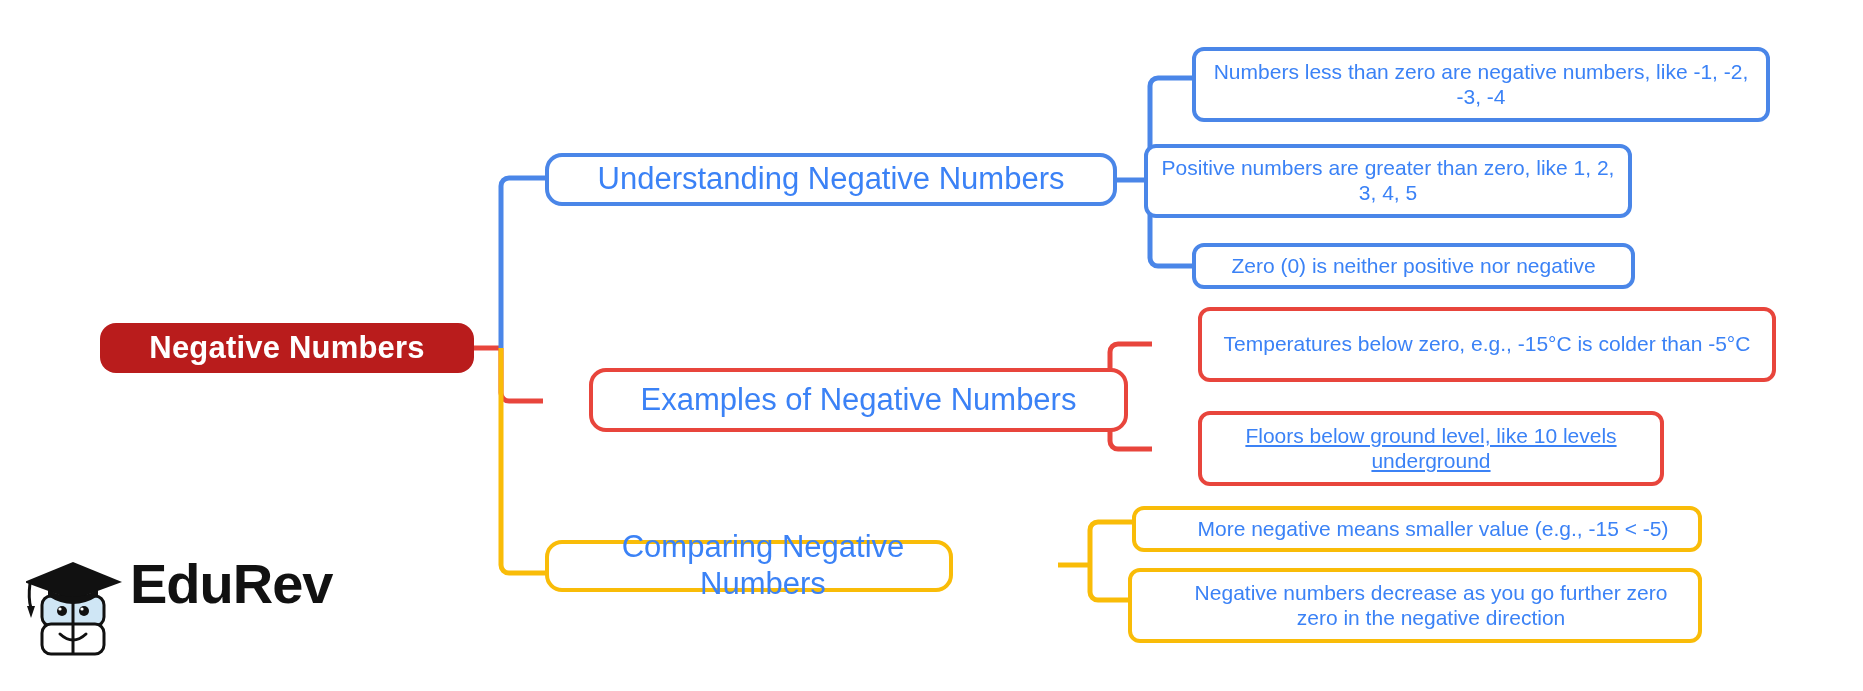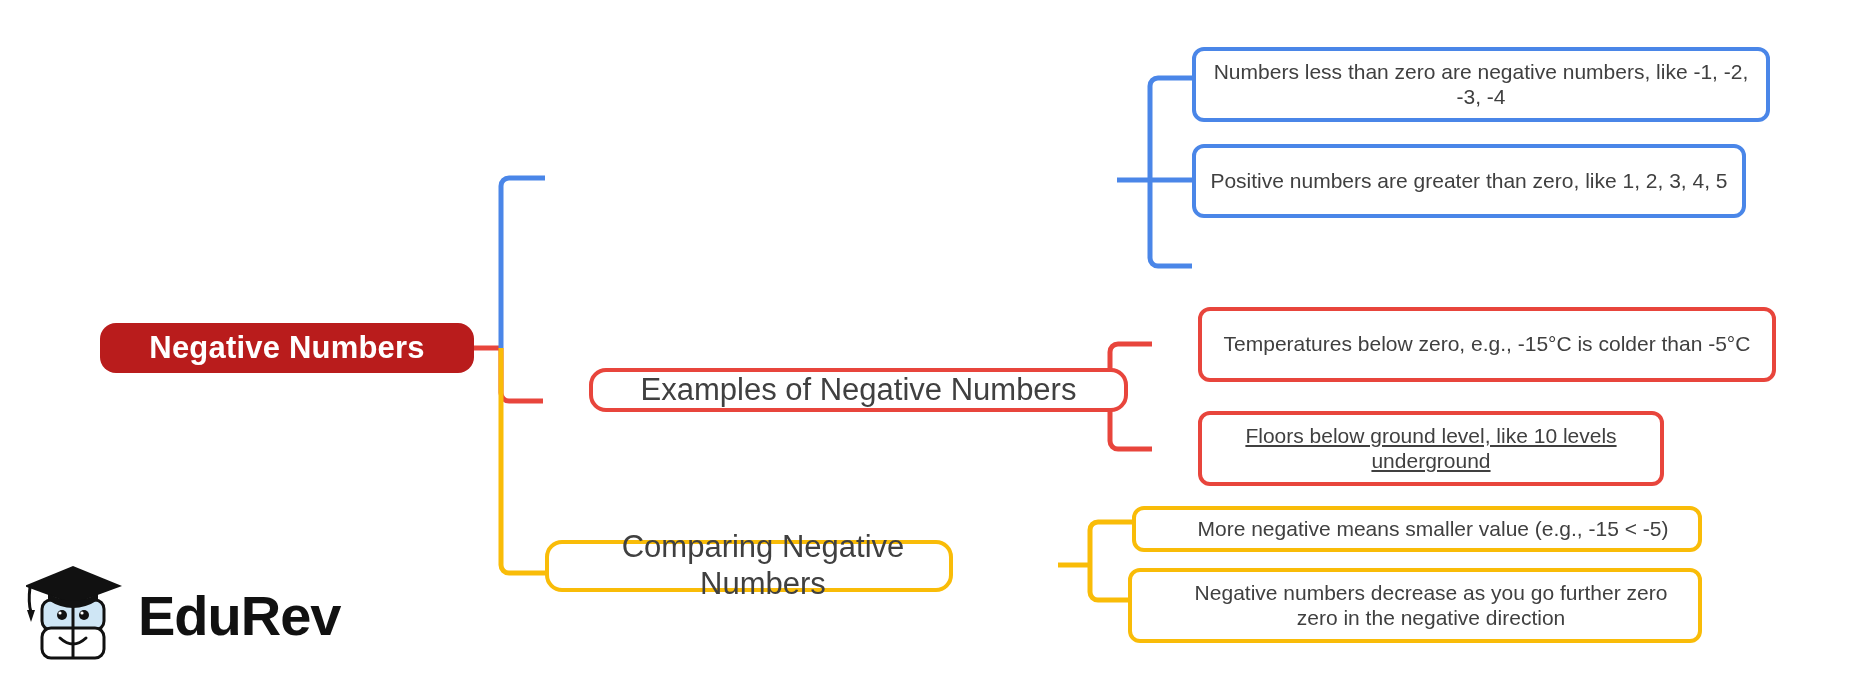--- a/index.html
+++ b/index.html
@@ -29,21 +29,21 @@
   }
 
   .node {
     position: absolute;
     box-sizing: border-box;
     display: flex;
     align-items: center;
     justify-content: center;
     text-align: center;
     background: #ffffff;
-    color: #404040;
+    color: #3b82f6;
     line-height: 1.18;
   }
 
   
   .root-node {
     background: #b91c1c;
     color: #ffffff;
     font-weight: bold;
     border-radius: 16px;
     border: none;
@@ -75,22 +75,20 @@
   .amber { border-color: #f9bc08; padding-left: 44px; }
 
   
   #logo {
     position: absolute;
     left: 26px;
     top: 556px;
     width: 300px;
     height: 120px;
     display: flex;
-    align-items: center;
-    gap: 8px;
   }
   #logo-mark { width: 104px; height: 112px; flex: 0 0 auto; }
   #logo-text {
     font-size: 56px;
     font-weight: bold;
     color: #111111;
     letter-spacing: -1px;
     line-height: 1;
   }
 </style>
@@ -120,31 +118,37 @@
 
     <path d="M1058,565 H1090" stroke="#f9bc08" stroke-width="5" fill="none"></path>
     <path d="M1090,565 V530 a8,8 0 0 1 8,-8 H1132" stroke="#f9bc08" stroke-width="5" fill="none"></path>
     <path d="M1090,565 V592 a8,8 0 0 0 8,8 H1128" stroke="#f9bc08" stroke-width="5" fill="none"></path>
   </svg>
 
   <div class="node root-node" style="left:100px; top:323px; width:374px; height:50px;">
     <span>Negative Numbers</span>
   </div>
 
+  <div class="node branch-node blue" style="left:545px; top:153px; width:572px; height:53px;">
+    <span>Understanding Negative Numbers</span>
+  </div>
 
   <div class="node leaf-node blue" style="left:1192px; top:47px; width:578px; height:75px;">
     <span>Numbers less than zero are negative numbers, like -1, -2, -3, -4</span>
   </div>
 
-  <div class="node leaf-node blue" style="left:1192px; top:144px; width:554px; height:74px;text-align:right;">
+  <div class="node leaf-node blue" style="left:1144px; top:144px; width:488px; height:74px;">
     <span>Positive numbers are greater than zero, like 1, 2, 3, 4, 5</span>
   </div>
 
+  <div class="node leaf-node blue" style="left:1192px; top:243px; width:443px; height:46px;">
+    <span>Zero (0) is neither positive nor negative</span>
+  </div>
 
-  <div class="node branch-node red" style="left:543px; top:368px; width:539px; height:44px;">
+  <div class="node branch-node red" style="left:543px; top:368px; width:539px; height:64px;">
     <span>Examples of Negative Numbers</span>
   </div>
 
   <div class="node leaf-node red" style="left:1152px; top:307px; width:578px; height:75px;">
     <span>Temperatures below zero, e.g., -15°C is colder than -5°C</span>
   </div>
 
   <div class="node leaf-node red" style="left:1152px; top:411px; width:466px; height:75px;text-decoration:underline;">
     <span>Floors below ground level, like 10 levels underground</span>
   </div>

